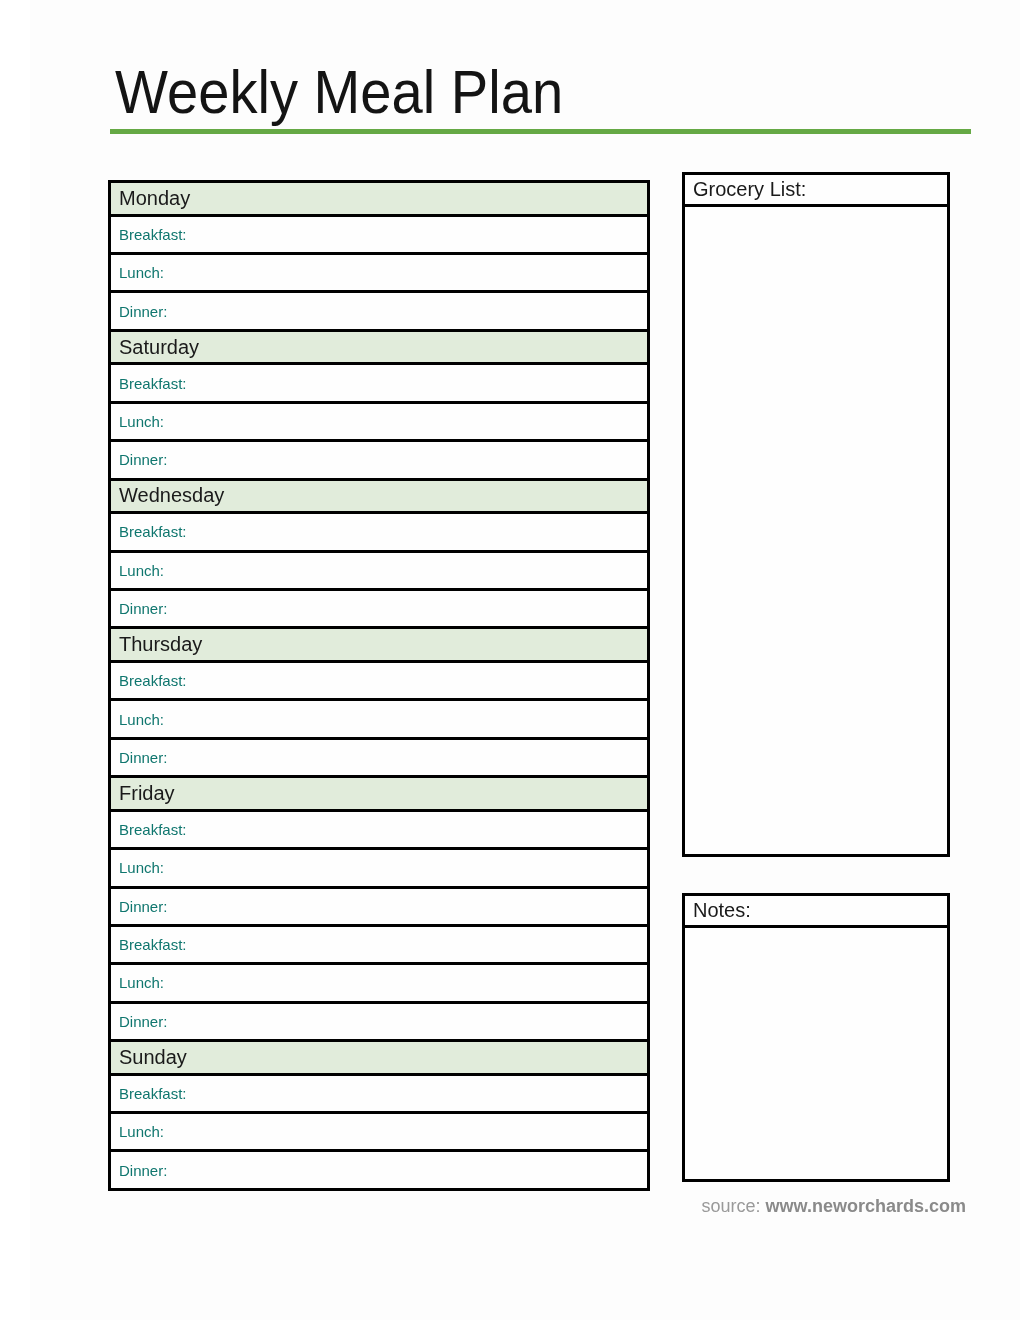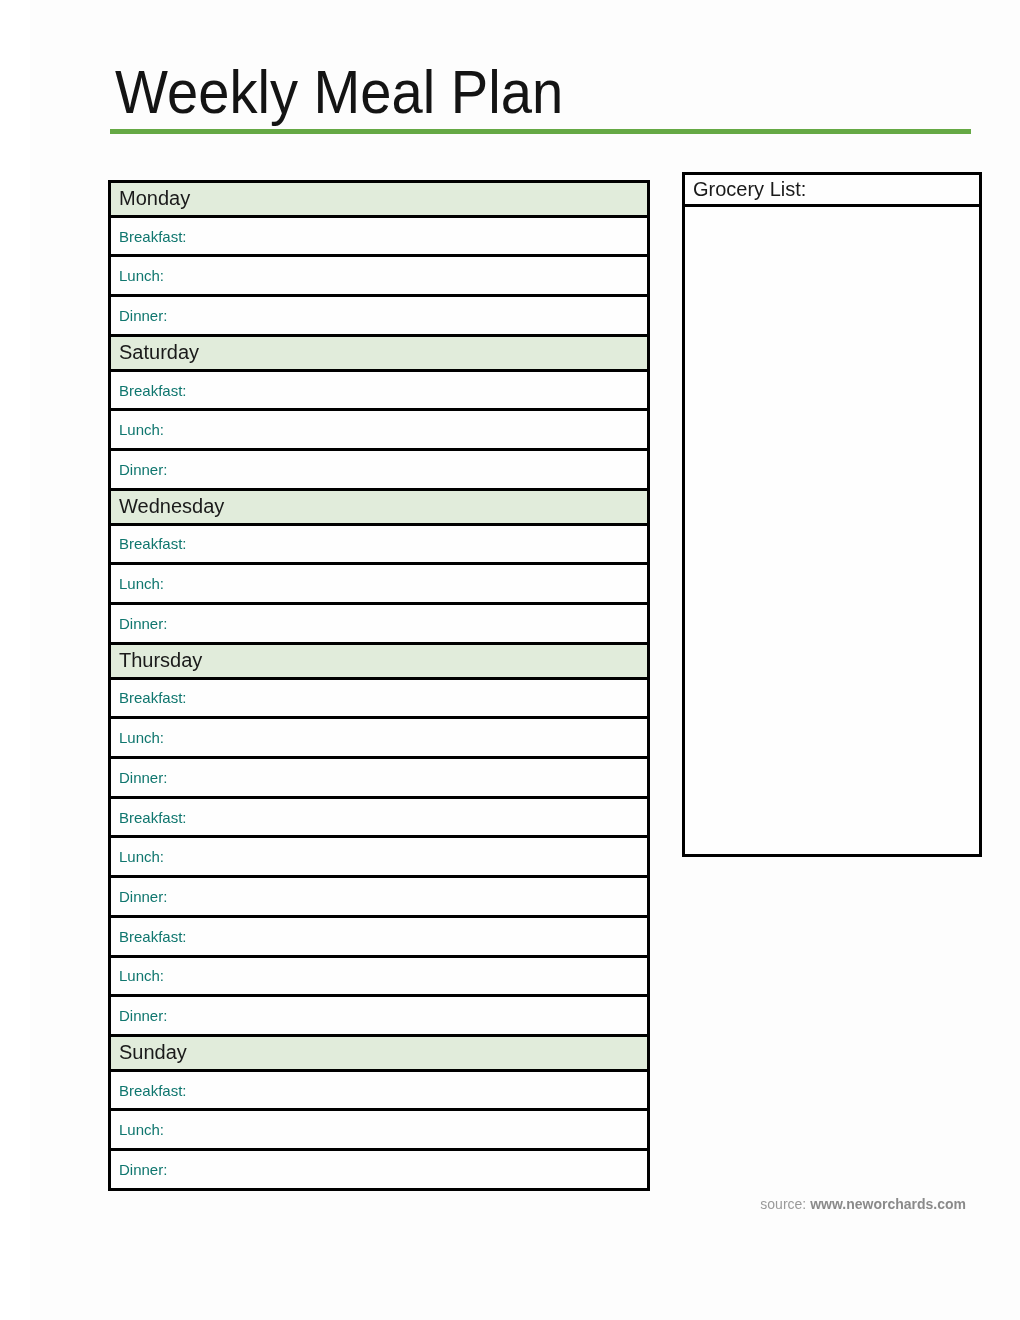--- a/index.html
+++ b/index.html
@@ -68,21 +68,21 @@
     padding-left: 8px;
     font-size: 15px;
     color: #0f766e;
   }
   .meal-table > div:last-child { border-bottom: none; }
 
   
   .side-box {
     position: absolute;
     left: 652px;
-    width: 300px;
+    width: 268px;
     border: 3px solid #000;
     background: #fefefe;
     display: flex;
     flex-direction: column;
   }
   .side-box .box-header {
     height: 32px;
     border-bottom: 3px solid #000;
     display: flex;
     align-items: center;
@@ -96,21 +96,21 @@
   .notes-box   { top: 893px; height: 289px; }
 
   
   .source {
     position: absolute;
     left: 652px;
     top: 1196px;
     width: 288px;
     text-align: right;
     padding-right: 4px;
-    font-size: 14px;
+    font-size: 18px;
     color: var(--src-label, #9a9a9a);
     white-space: nowrap;
   }
   .source .src-url {
     font-weight: 700;
     color: var(--src-url, #8a8a8a);
   }
 </style>
 </head>
 <body>
@@ -130,36 +130,41 @@
       <div class="meal-row">Lunch:</div>
       <div class="meal-row">Dinner:</div>
       <div class="day-header">Wednesday</div>
       <div class="meal-row">Breakfast:</div>
       <div class="meal-row">Lunch:</div>
       <div class="meal-row">Dinner:</div>
       <div class="day-header">Thursday</div>
       <div class="meal-row">Breakfast:</div>
       <div class="meal-row">Lunch:</div>
       <div class="meal-row">Dinner:</div>
+      <div class="day-header">Friday</div>
       <div class="meal-row">Breakfast:</div>
       <div class="meal-row">Lunch:</div>
       <div class="meal-row">Dinner:</div>
       <div class="meal-row">Breakfast:</div>
       <div class="meal-row">Lunch:</div>
       <div class="meal-row">Dinner:</div>
       <div class="day-header">Sunday</div>
       <div class="meal-row">Breakfast:</div>
       <div class="meal-row">Lunch:</div>
       <div class="meal-row">Dinner:</div>
     </div>
 
   <section class="side-box grocery-box">
     <div class="box-header">Grocery List:</div>
     <div class="box-body"></div>
   </section>
 
+  <section class="side-box notes-box">
+    <div class="box-header">Notes:</div>
+    <div class="box-body"></div>
+  </section>
 
   <div class="source">
     <span>source:</span>
     <span class="src-url">www.neworchards.com</span>
   </div>
 
 </div>
 
 </body></html>

